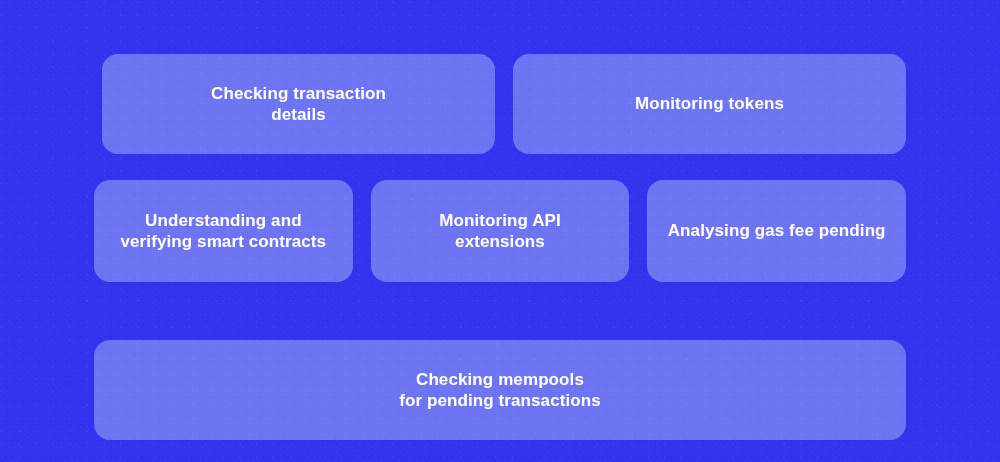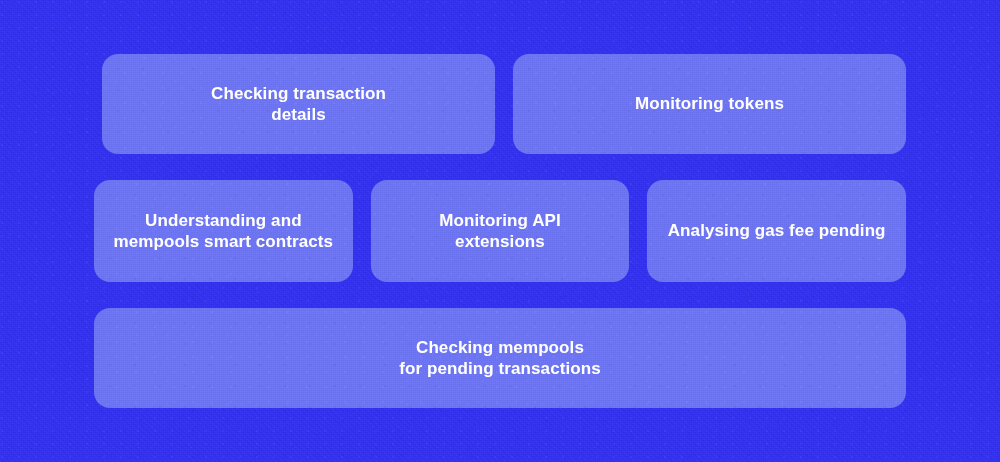--- a/index.html
+++ b/index.html
@@ -56,21 +56,21 @@
   }
 
   .card-row {
     display: flex;
     gap: 18px;
     flex: 0 0 auto;
   }
 
   .card-row.row-1 { height: 100px; padding-left: 8px; }
   .card-row.row-2 { height: 102px; }
-  .card-row.row-3 { height: 100px; }
+  .card-row.row-3 { height: 100px; margin-top: 32px; }
 
   .card {
     flex: 1 1 0;
     border-radius: 16px;
     background-color: #6c74f5;
     display: flex;
     align-items: center;
     justify-content: center;
     text-align: center;
     box-sizing: border-box;
@@ -112,21 +112,21 @@
 details</span>
     </div>
     <div class="card">
       <span class="card-label">Monitoring tokens</span>
     </div>
   </div>
 
   <div class="card-row row-2">
     <div class="card">
       <span class="card-label">Understanding and
-mempools smart contracts</span>
+verifying smart contracts</span>
     </div>
     <div class="card">
       <span class="card-label">Monitoring API
 extensions</span>
     </div>
     <div class="card">
       <span class="card-label">Analysing gas fee pending</span>
     </div>
   </div>
 

